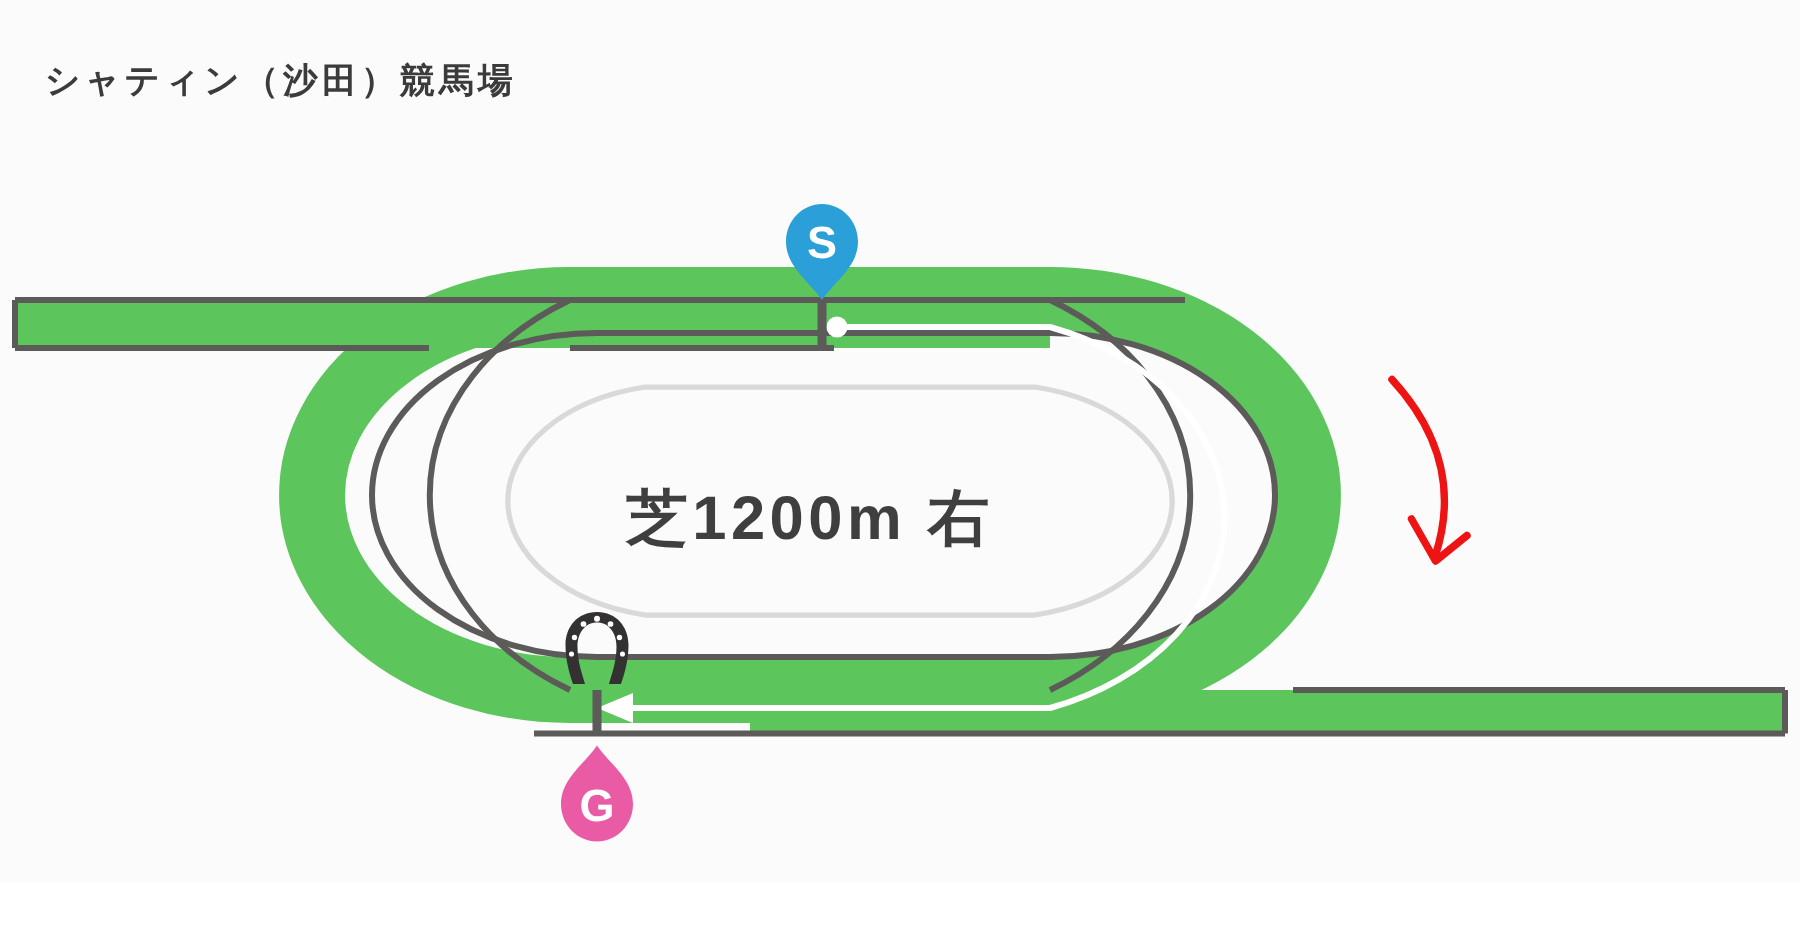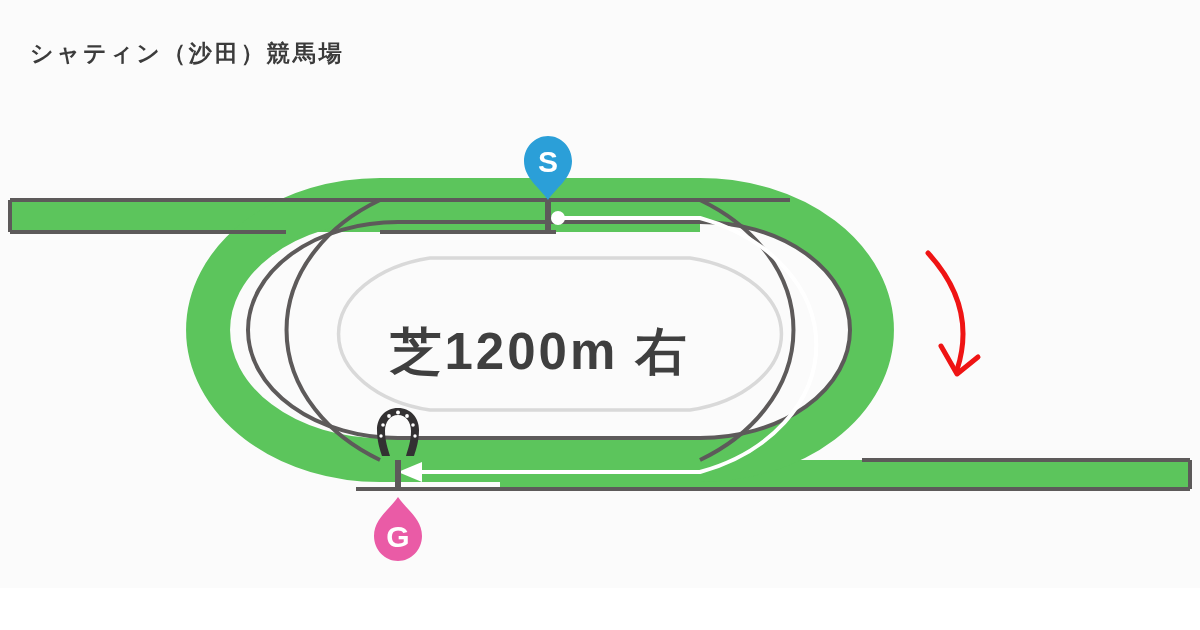--- a/index.html
+++ b/index.html
@@ -43,21 +43,21 @@
     top: 0;
     width: 1200px;
     height: 630px;
   }
   .center-label {
     position: absolute;
     left: 0;
     top: 318px;
     width: 1080px;
     text-align: center;
-    font-size: 51px;
+    font-size: 41px;
     font-weight: bold;
     letter-spacing: 3px;
     color: #3f3f3f;
     white-space: nowrap;
   }
   .pin-letter {
     font-size: 30px;
     font-weight: bold;
     fill: #ffffff;
     font-family: "Liberation Sans", "DejaVu Sans", sans-serif;

